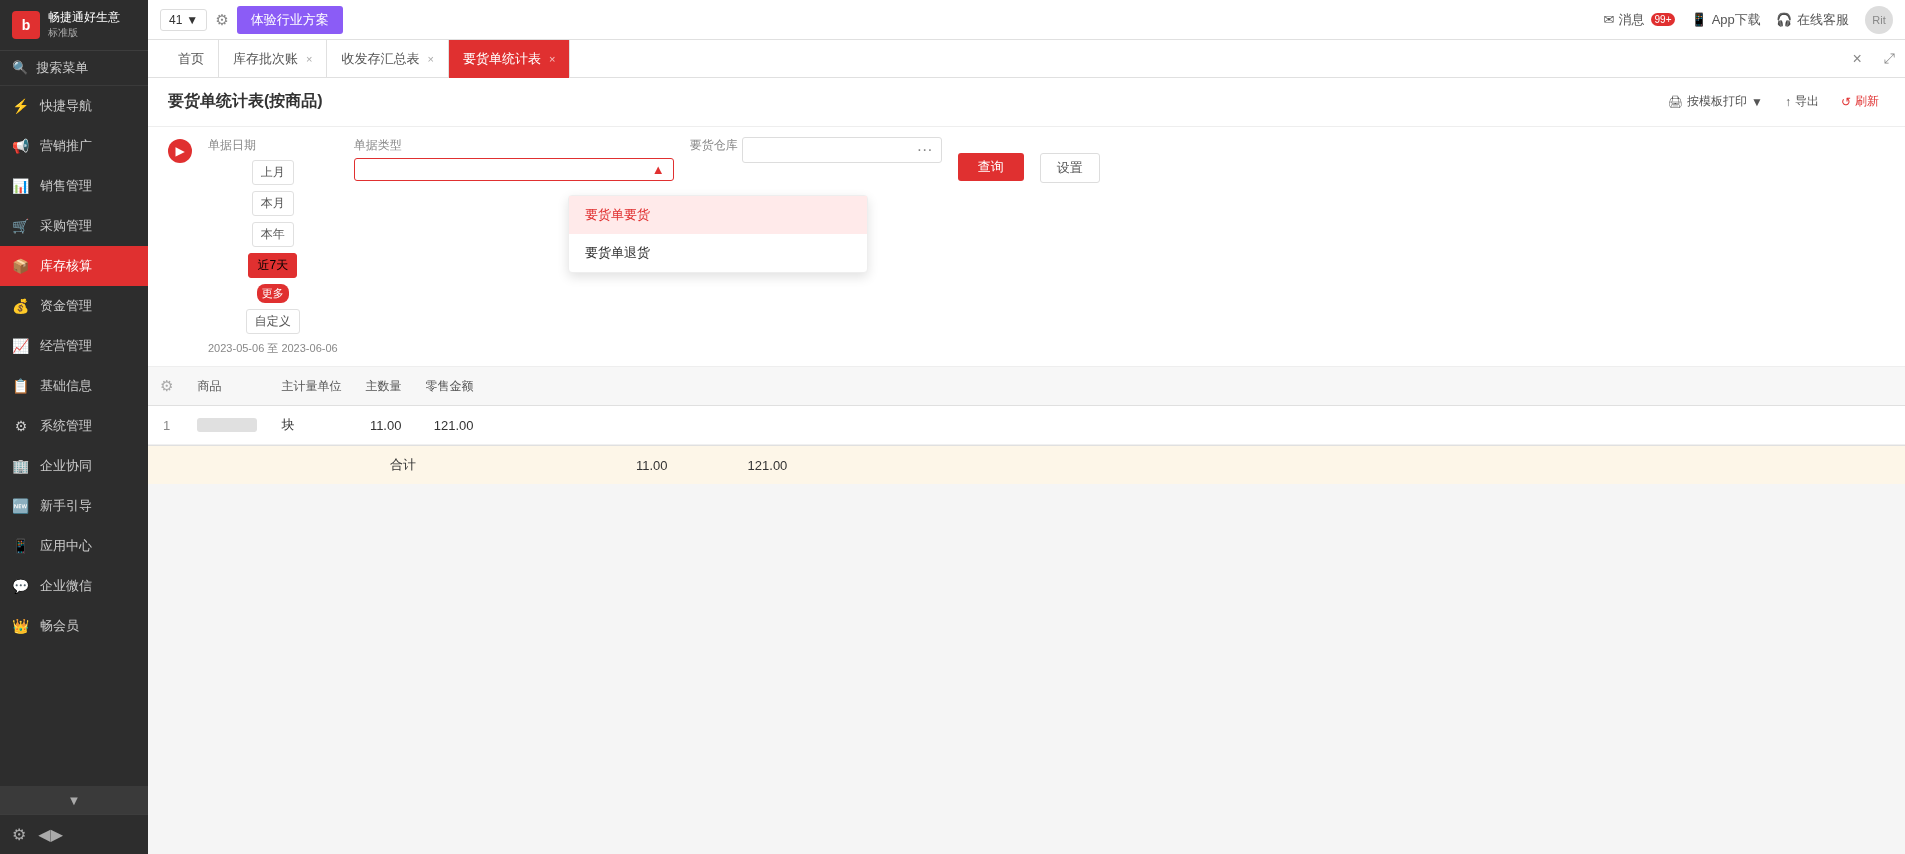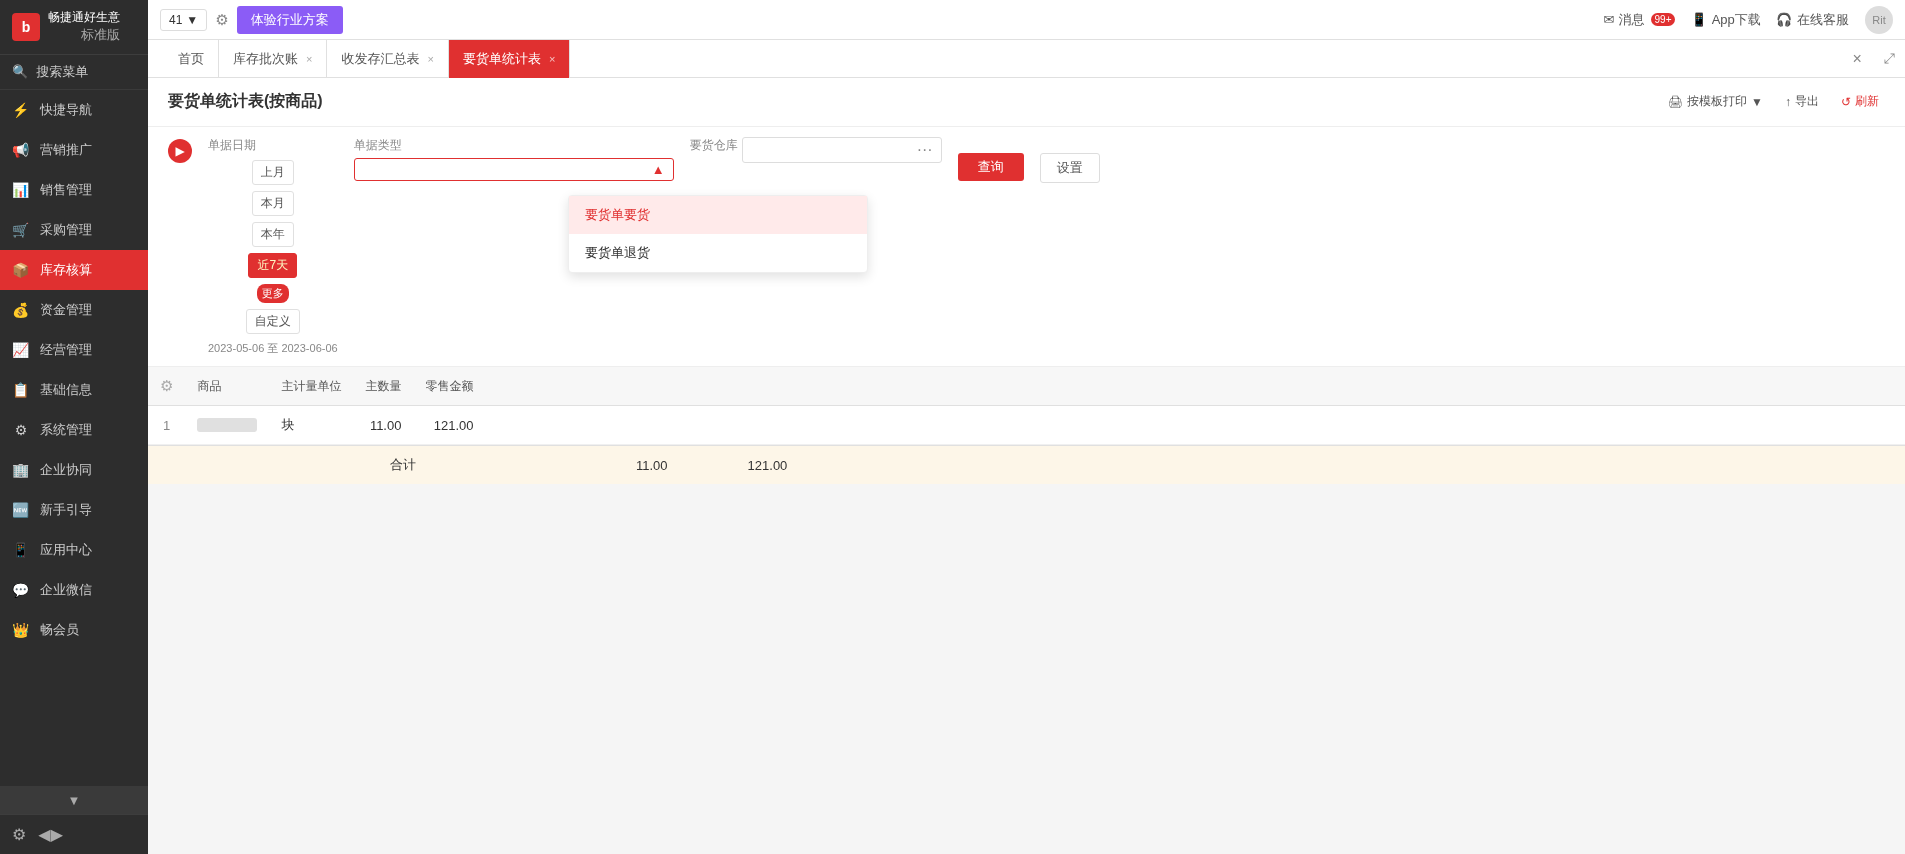--- a/index.html
+++ b/index.html
@@ -30,21 +30,21 @@
       display: flex;
       align-items: center;
       justify-content: center;
       color: white;
       font-weight: bold;
       font-size: 14px;
       margin-right: 8px;
       flex-shrink: 0;
     }
     .sidebar-logo .logo-text { font-size: 12px; line-height: 1.3; }
-    .sidebar-logo .logo-sub { font-size: 13px; color: #aaa; text-align: right; }
+    .sidebar-logo .logo-sub { font-size: 10px; color: #aaa; }
 
     .sidebar-search {
       display: flex;
       align-items: center;
       padding: 8px 12px;
       color: #ccc;
       cursor: pointer;
       font-size: 13px;
       border-bottom: 1px solid #3a3a3a;
     }
@@ -236,21 +236,21 @@
       padding: 3px 8px;
       border: 1px solid #e0e0e0;
       border-radius: 3px;
       font-size: 12px;
       cursor: pointer;
       color: #555;
       background: #fff;
     }
     .date-btn.recent {
       background: #e03030;
-      color: #fef9c3;
+      color: #000000;
       border-color: #e03030;
     }
     .date-range { font-size: 11px; color: #888; margin-top: 3px; }
 
     .filter-type-group {
       display: flex;
       flex-direction: column;
       gap: 4px;
     }
     .filter-type-label { font-size: 12px; color: #888; }

